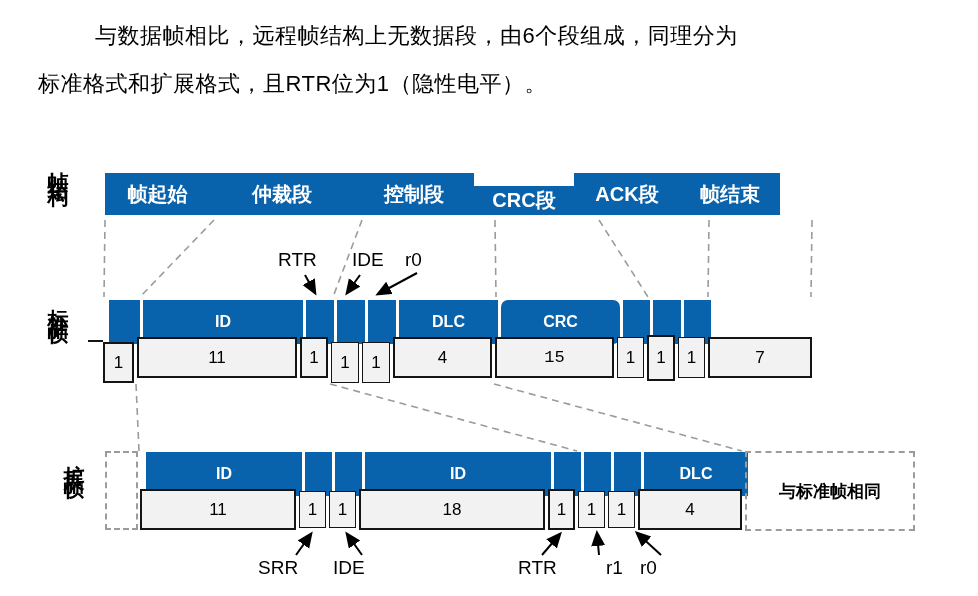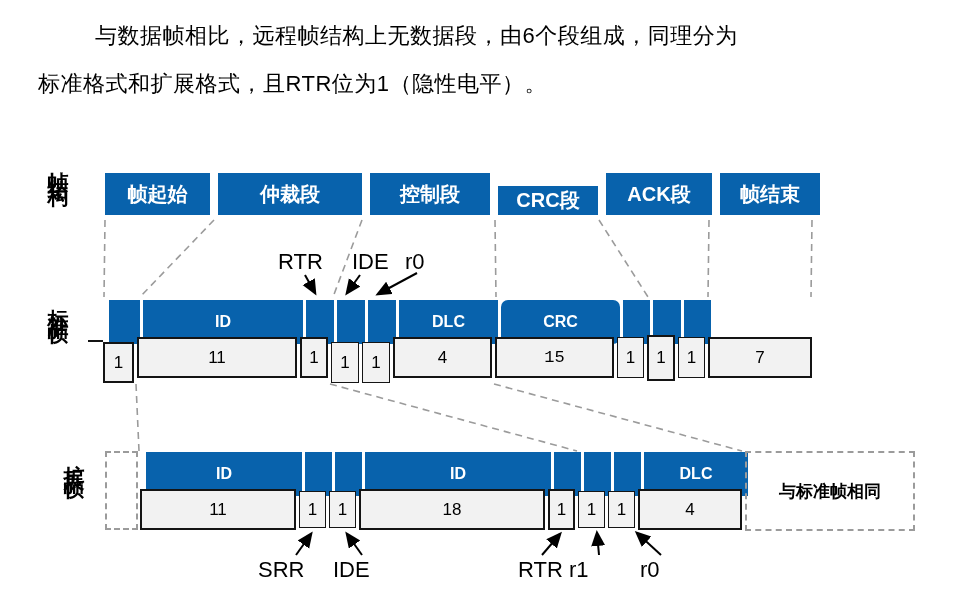--- a/index.html
+++ b/index.html
@@ -6,40 +6,40 @@
   .canvas{position:relative;width:978px;height:596px;background:#ffffff;overflow:hidden;
           font-family:"Liberation Sans","DejaVu Sans",sans-serif;color:#000;}
   
   .para{position:absolute;left:38px;top:12px;width:908px;font-size:22px;line-height:48px;
         letter-spacing:.5px;font-weight:500;}
   .para .indent{text-indent:57px;}
   
   .vlabel{position:absolute;writing-mode:vertical-rl;text-orientation:upright;
           font-size:21px;font-weight:bold;letter-spacing:7px;}
   
-  .seg-row{position:absolute;display:flex;gap:8px;height:42px;}
+  .seg-row{position:absolute;display:flex;gap:0;height:42px;}
   .hseg{background:#0862ac;color:#fff;font-size:20px;font-weight:bold;
         display:flex;align-items:center;justify-content:center;white-space:nowrap;}
   
   .bar-row{position:absolute;display:flex;gap:3px;height:44px;padding-left:6px;}
   .bseg{background:#0862ac;color:#fff;font-size:16px;font-weight:bold;
         display:flex;align-items:center;justify-content:center;}
   
   .wave-row{position:absolute;display:flex;gap:3px;align-items:flex-start;}
   .wbox{box-sizing:border-box;background:#f2f2f2;border:2px solid #141414;
         font-size:17px;display:flex;align-items:center;justify-content:center;flex:none;}
   .hi{height:41px;margin-top:0;}
   .lo{height:41px;margin-top:5px;}
   .tall{height:46px;margin-top:-2px;}
   .thin{border-width:1px;}
   .hi2{height:41px;}
   .sm{height:37px;margin-top:2px;border-width:1.5px;}
   .tail{position:absolute;left:88px;top:340px;width:15px;height:0;border-top:2px solid #141414;}
   
-  .bitlabel{position:absolute;font-size:22px;white-space:nowrap;}
+  .bitlabel{position:absolute;font-size:19px;white-space:nowrap;}
   
   .dash-rect{position:absolute;border:2px dashed #9b9b9b;box-sizing:border-box;}
   .note{display:flex;align-items:center;justify-content:center;height:100%;
         font-size:17px;font-weight:bold;}
   .overlay{position:absolute;left:0;top:0;width:978px;height:596px;pointer-events:none;}
 </style>
 </head>
 <body>
 
 <div class="canvas">
@@ -118,21 +118,21 @@
     <div class="wbox hi2" style="width:104px;">4</div>
   </div>
 
   <div class="dash-rect" style="left:745px;top:451px;width:170px;height:80px;">
     <div class="note">与标准帧相同</div>
   </div>
 
   <div class="bitlabel" style="left:258px;top:557px;">SRR</div>
   <div class="bitlabel" style="left:333px;top:557px;">IDE</div>
   <div class="bitlabel" style="left:518px;top:557px;">RTR</div>
-  <div class="bitlabel" style="left:569px;top:557px;">r1</div>
+  <div class="bitlabel" style="left:606px;top:557px;">r1</div>
   <div class="bitlabel" style="left:640px;top:557px;">r0</div>
 
   <svg class="overlay" viewBox="0 0 978 596" xmlns="http://www.w3.org/2000/svg">
     <defs>
       <marker id="ah" markerWidth="9" markerHeight="8" refX="6.5" refY="3.5" orient="auto">
         <path d="M0,0 L8,3.5 L0,7 z" fill="#000"></path>
       </marker>
     </defs>
     <g stroke="#9b9b9b" stroke-width="1.6" stroke-dasharray="7 5" fill="none">
       <line x1="105" y1="220" x2="104" y2="297"></line>

